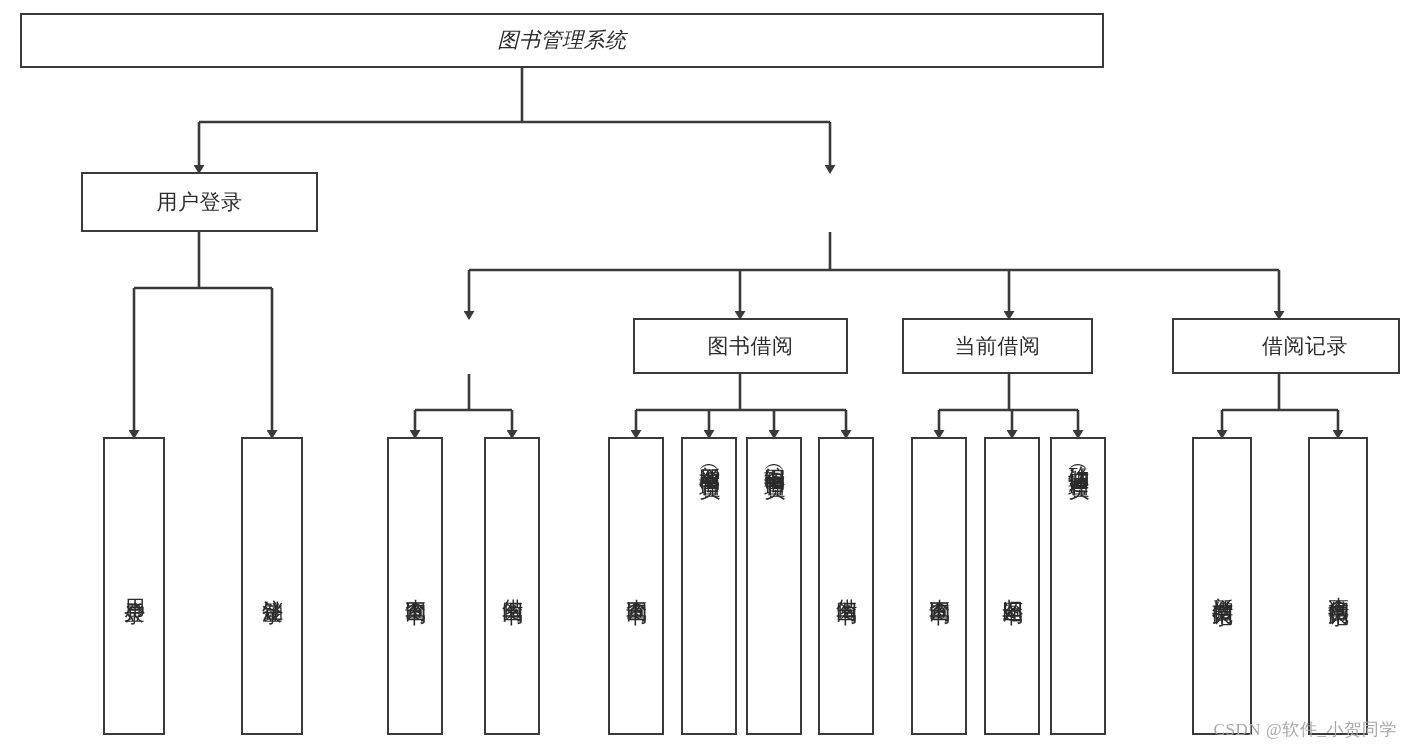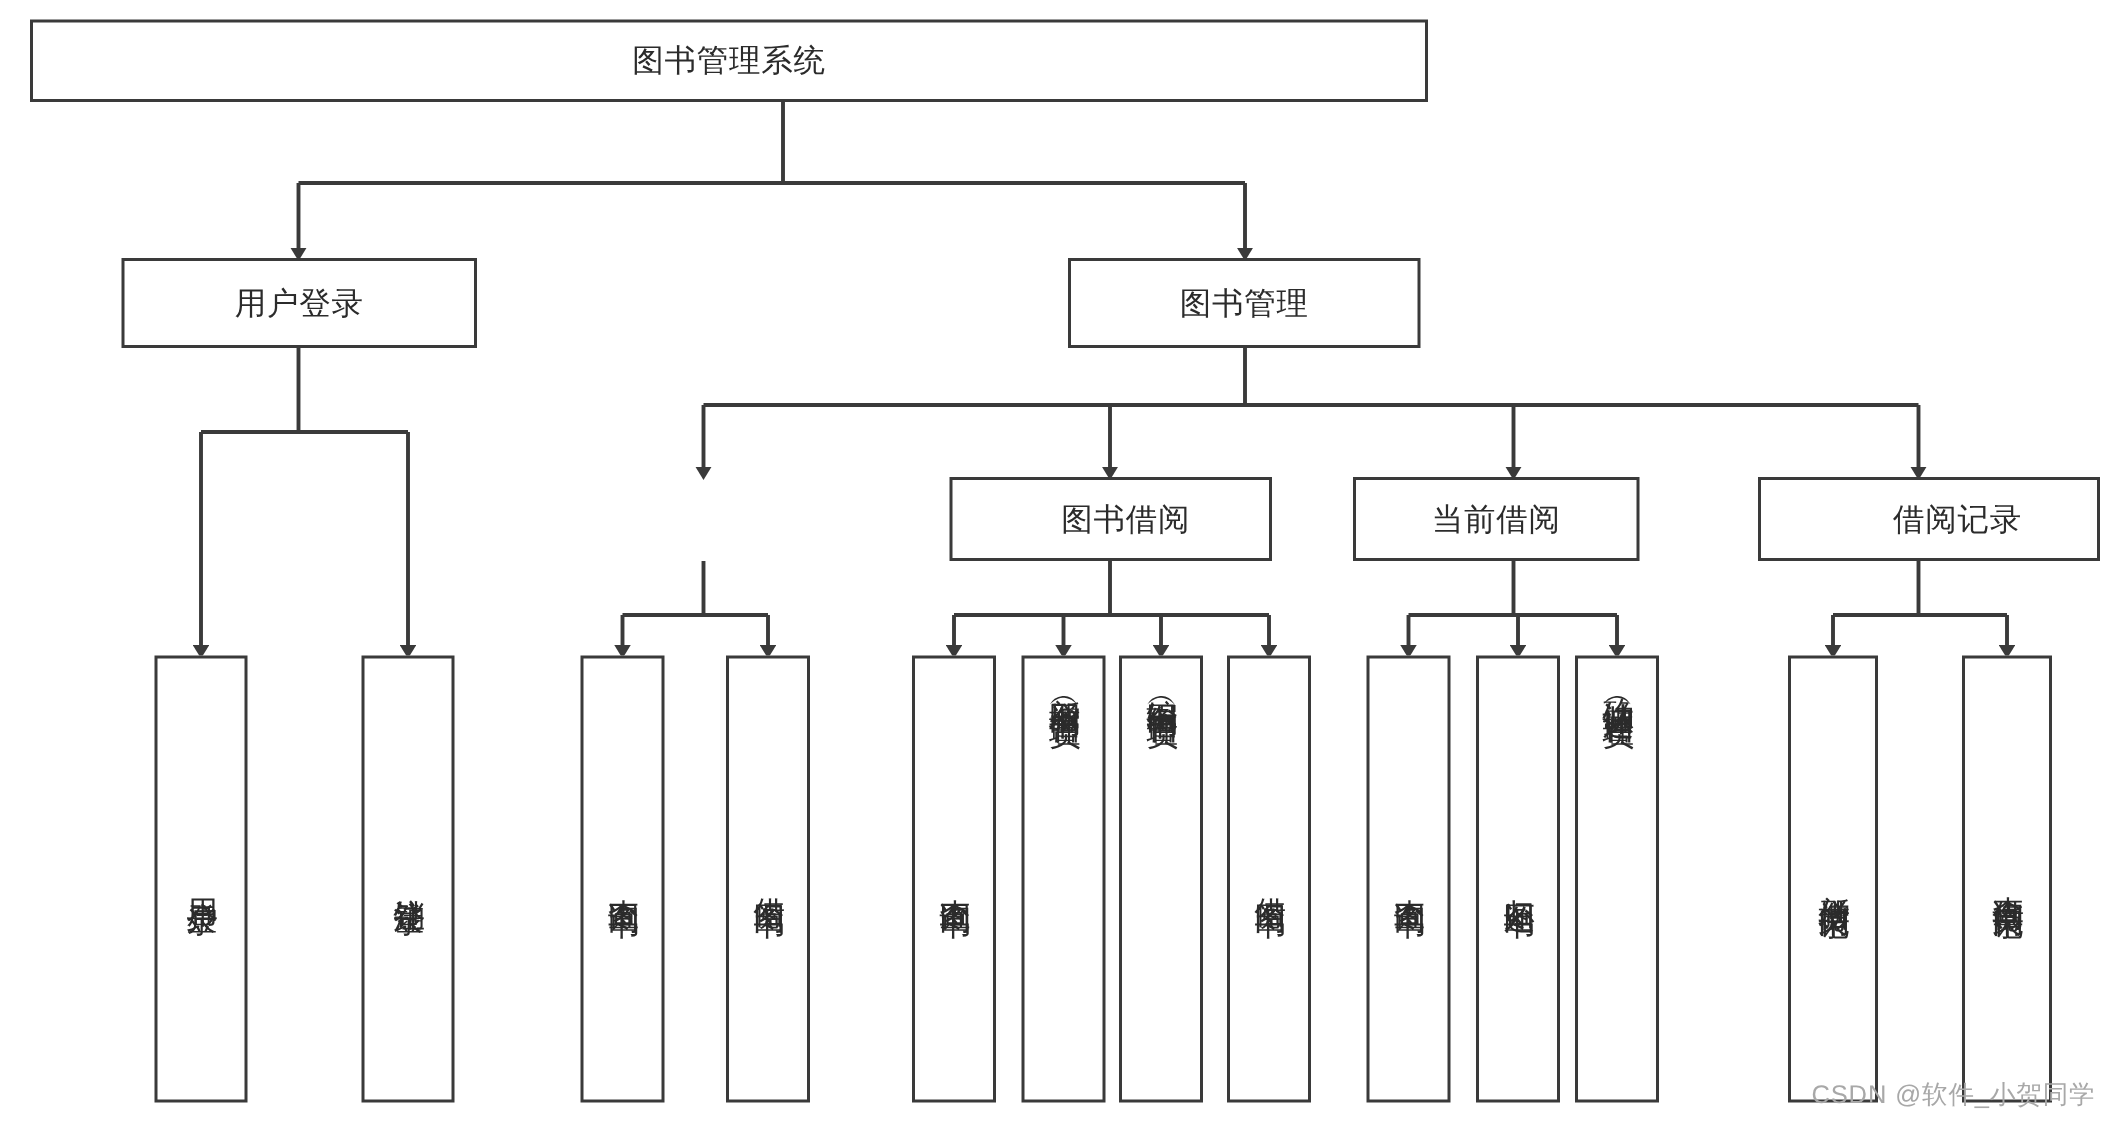--- a/index.html
+++ b/index.html
@@ -65,21 +65,21 @@
     padding-top: 0;
   }
   .watermark {
     position: absolute;
     right: 8px;
     bottom: 6px;
     font-size: 17px;
     color: #a8a8a8;
     letter-spacing: 0.6px;
     white-space: nowrap;
-    font-family: Liberation Sans, sans-serif;
+    font-family: Liberation Serif, serif;
   }
 </style>
 </head>
 <body>
 
 <div id="stage">
 
   <svg id="wires" viewBox="0 0 1405 747" xmlns="http://www.w3.org/2000/svg">
     <defs>
       <marker id="arrow" markerWidth="9" markerHeight="11" refX="1" refY="5.5" orient="auto" markerUnits="userSpaceOnUse">
@@ -126,29 +126,26 @@
       <path d="M1012,410 L1012,431" marker-end="url(#arrow)"></path>
       <path d="M1078,410 L1078,431" marker-end="url(#arrow)"></path>
 
       <path d="M1279,374 L1279,410"></path>
       <path d="M1222,410 L1338,410"></path>
       <path d="M1222,410 L1222,431" marker-end="url(#arrow)"></path>
       <path d="M1338,410 L1338,431" marker-end="url(#arrow)"></path>
     </g>
   </svg>
 
-  <div class="node horiz" id="n-root" style="left: 20px; top: 13px; width: 932px; height: 55px;">
+  <div class="node horiz" id="n-root" style="left: 20px; top: 13px; width: 1084px; height: 55px; font-style: italic;">
     <span class="lbl">图书管理系统</span>
   </div>
 
   <div class="node horiz" id="n-l1-0" style="left: 81px; top: 172px; width: 237px; height: 60px;">
     <span class="lbl">用户登录</span>
-  </div>
-  <div class="node horiz" id="n-l1-1" style="left: 712px; top: 172px; width: 235px; height: 60px;">
-    <span class="lbl">图书管理</span>
   </div>
 
   <div class="node horiz" id="n-l2-1" style="left: 633px; top: 318px; width: 215px; height: 56px; padding-left: 20px;">
     <span class="lbl">图书借阅</span>
   </div>
   <div class="node horiz" id="n-l2-2" style="left: 902px; top: 318px; width: 191px; height: 56px;">
     <span class="lbl">当前借阅</span>
   </div>
   <div class="node horiz" id="n-l2-3" style="left: 1172px; top: 318px; width: 228px; height: 56px; padding-left: 38px;">
     <span class="lbl">借阅记录</span>

